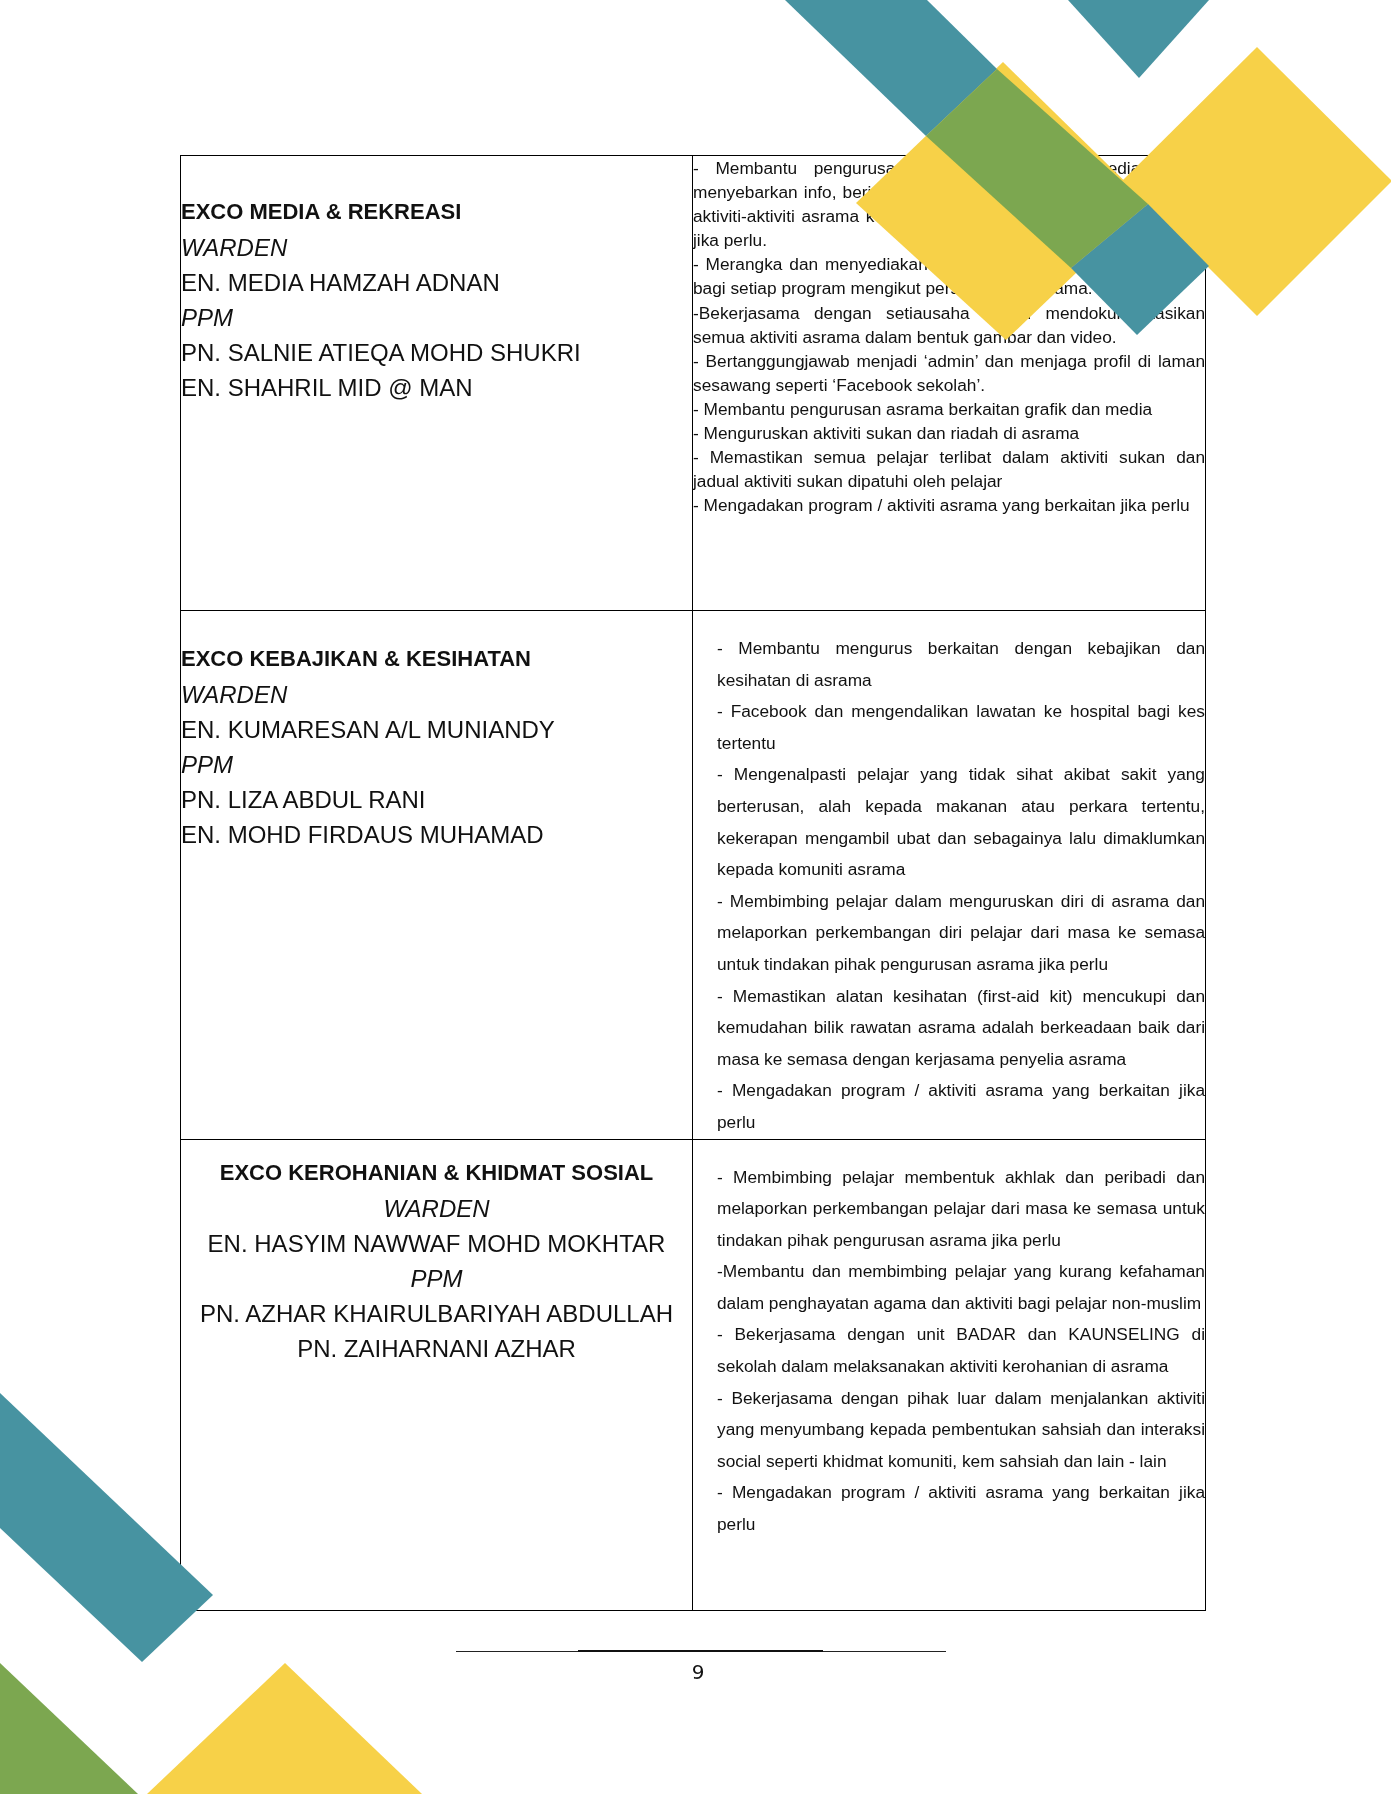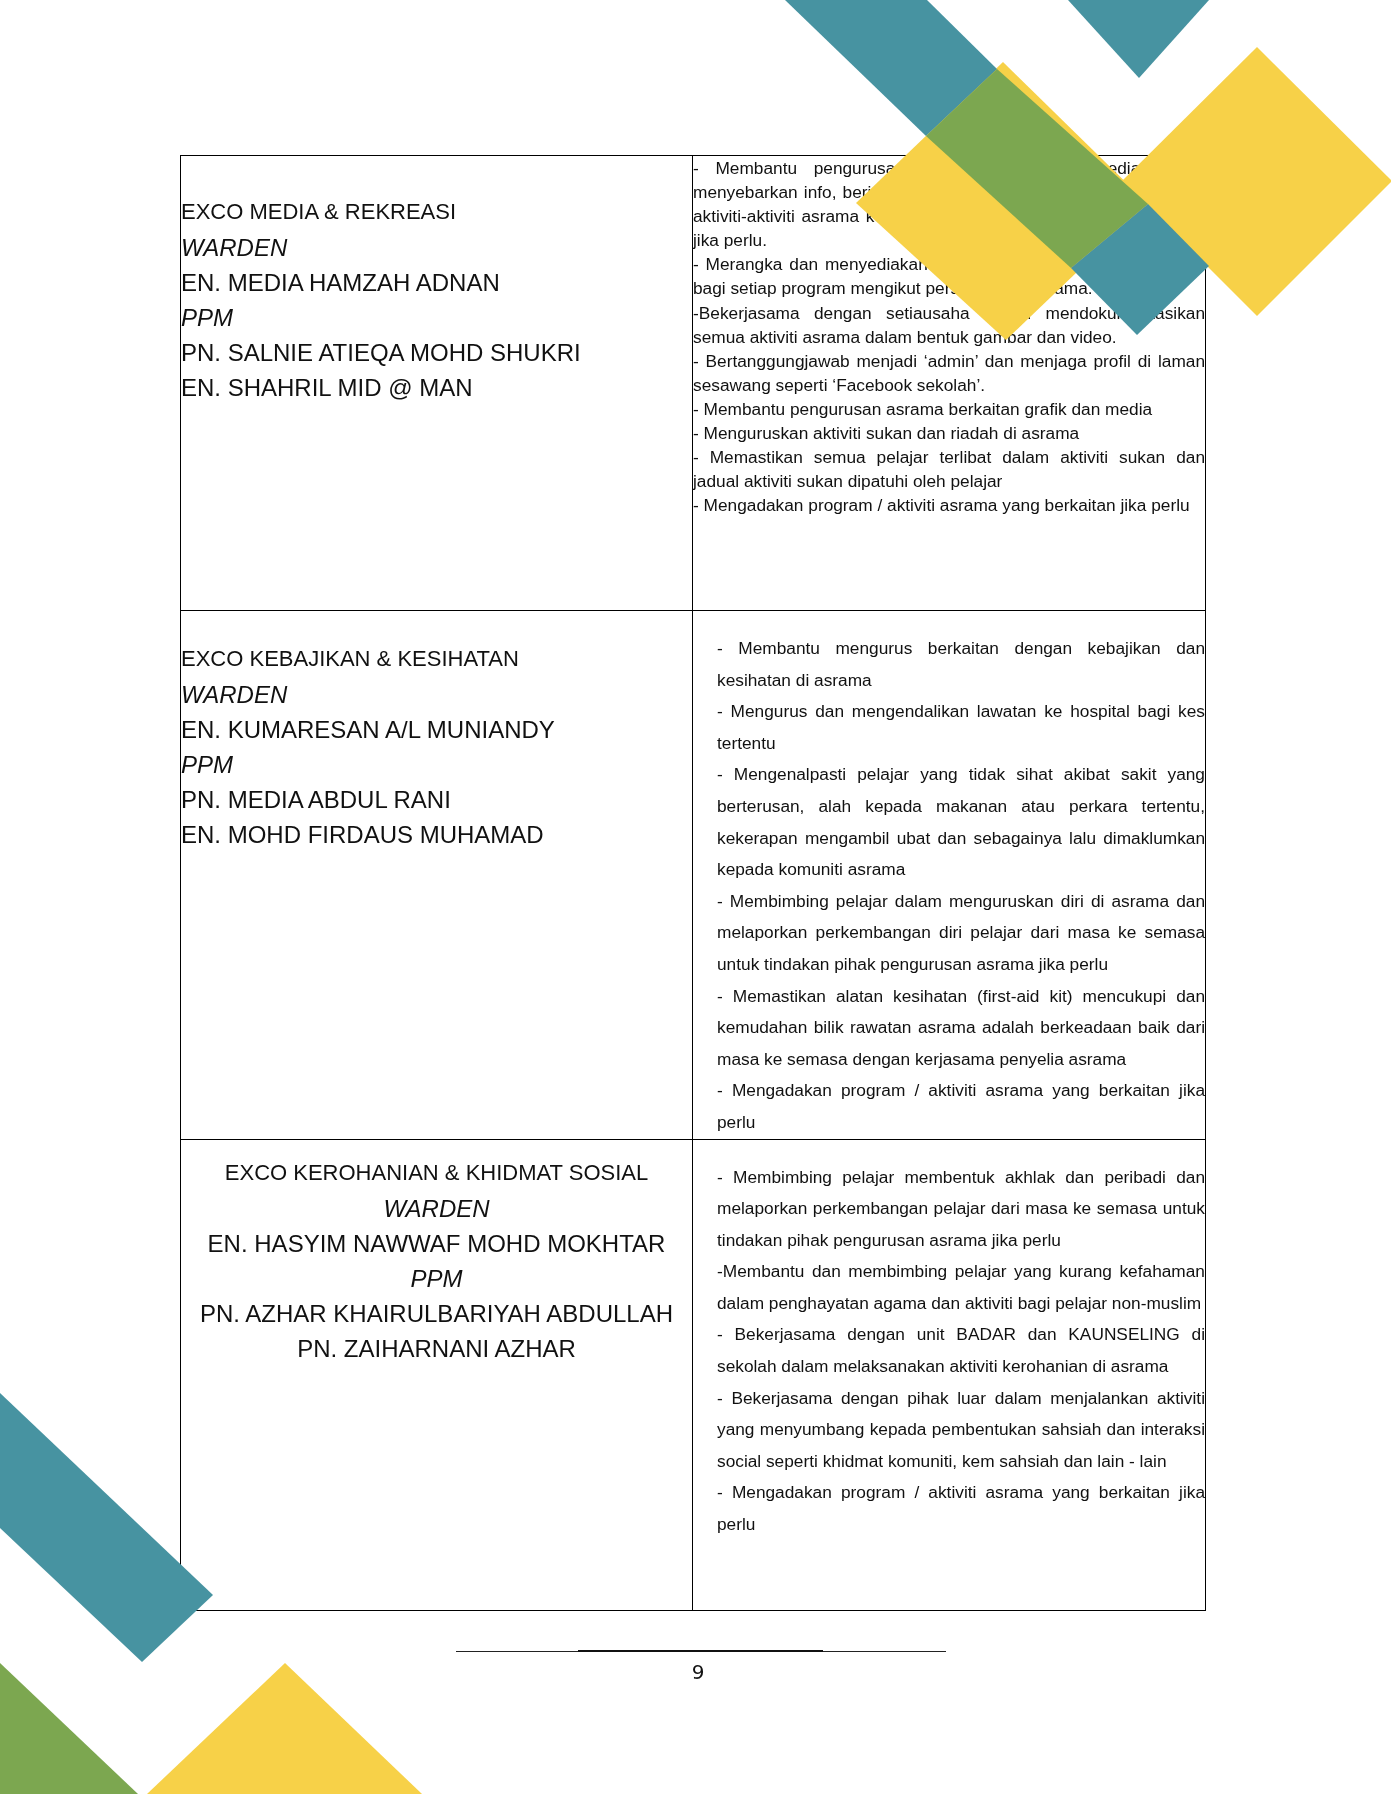--- a/index.html
+++ b/index.html
@@ -8,21 +8,21 @@
   .deco-top { z-index: 2; mix-blend-mode: normal; }
   .deco-bottom { z-index: 3; }
   .page-table {
     position: absolute; left: 180px; top: 155px; width: 1025px;
     border-collapse: collapse; z-index: 1; table-layout: fixed;
   }
   .page-table td { border: 1.3px solid #000; vertical-align: top; padding: 0; }
   .col-left { width: 512px; }
   .col-right { width: 513px; }
   .left-cell { padding: 22px 12px 0 13px; }
-  .exco-title { font-weight: normal; font-size: 22px; line-height: 36px; margin: 0; white-space: nowrap; color: #111; }
+  .exco-title { font-weight: bold; font-size: 22px; line-height: 36px; margin: 0; white-space: nowrap; color: #111; }
   .left-line { font-size: 24px; line-height: 35px; white-space: nowrap; color: #111; }
   .role { font-style: italic; }
   .right-cell { padding: 24px 12px 10px 12px; }
   .duty { font-size: 17.3px; color: #111; text-align: justify; margin: 0; }
   .row1 .duty { line-height: 24.1px; }
   .row2 .duty, .row3 .duty { line-height: 31.6px; margin-left: 24px; }
   .row2 .right-cell { padding-top: 22px; }
   .row3 .right-cell { padding-top: 22px; }
   .row1 { height: 455px; }
   .row2 { height: 411px; }
@@ -73,26 +73,26 @@
         <p class="duty">- Mengadakan program / aktiviti asrama yang berkaitan jika perlu</p>
       </td>
     </tr>
 
     <tr class="row2">
       <td class="left-cell">
         <div class="exco-title">EXCO KEBAJIKAN &amp; KESIHATAN</div>
         <div class="left-line role">WARDEN</div>
         <div class="left-line">EN. KUMARESAN A/L MUNIANDY</div>
         <div class="left-line role">PPM</div>
-        <div class="left-line">PN. MEDIA ABDUL RANI</div>
+        <div class="left-line">PN. LIZA ABDUL RANI</div>
         <div class="left-line">EN. MOHD FIRDAUS MUHAMAD</div>
       </td>
       <td class="right-cell">
         <p class="duty">- Membantu mengurus berkaitan dengan kebajikan dan kesihatan di asrama</p>
-        <p class="duty">- Mengurus dan mengendalikan lawatan ke hospital bagi kes tertentu</p>
+        <p class="duty">- Facebook dan mengendalikan lawatan ke hospital bagi kes tertentu</p>
         <p class="duty">- Mengenalpasti pelajar yang tidak sihat akibat sakit yang berterusan, alah kepada makanan atau perkara tertentu, kekerapan mengambil ubat dan sebagainya lalu dimaklumkan kepada komuniti asrama</p>
         <p class="duty">- Membimbing pelajar dalam menguruskan diri di asrama dan melaporkan perkembangan diri pelajar dari masa ke semasa untuk tindakan pihak pengurusan asrama jika perlu</p>
         <p class="duty">- Memastikan alatan kesihatan (first-aid kit) mencukupi dan kemudahan bilik rawatan asrama adalah berkeadaan baik dari masa ke semasa dengan kerjasama penyelia asrama</p>
         <p class="duty">- Mengadakan program / aktiviti asrama yang berkaitan jika perlu</p>
       </td>
     </tr>
 
     <tr class="row3">
       <td class="left-cell">
         <div class="exco-title">EXCO KEROHANIAN &amp; KHIDMAT SOSIAL</div>

